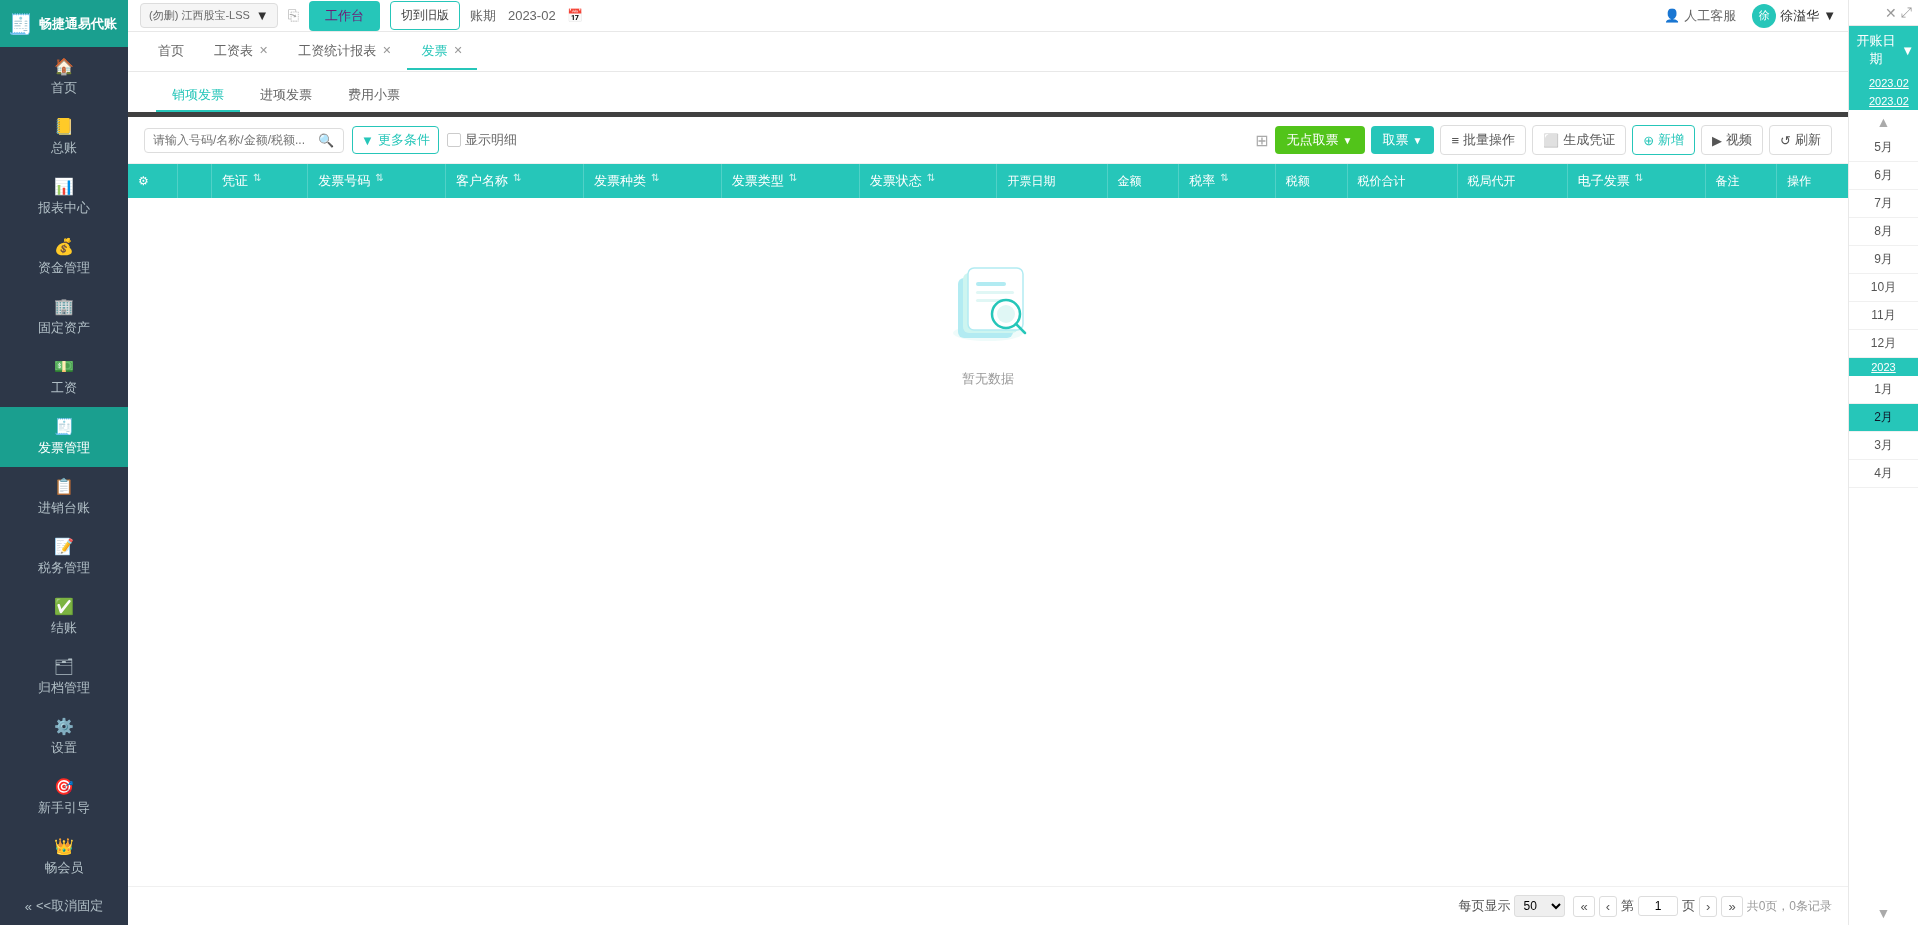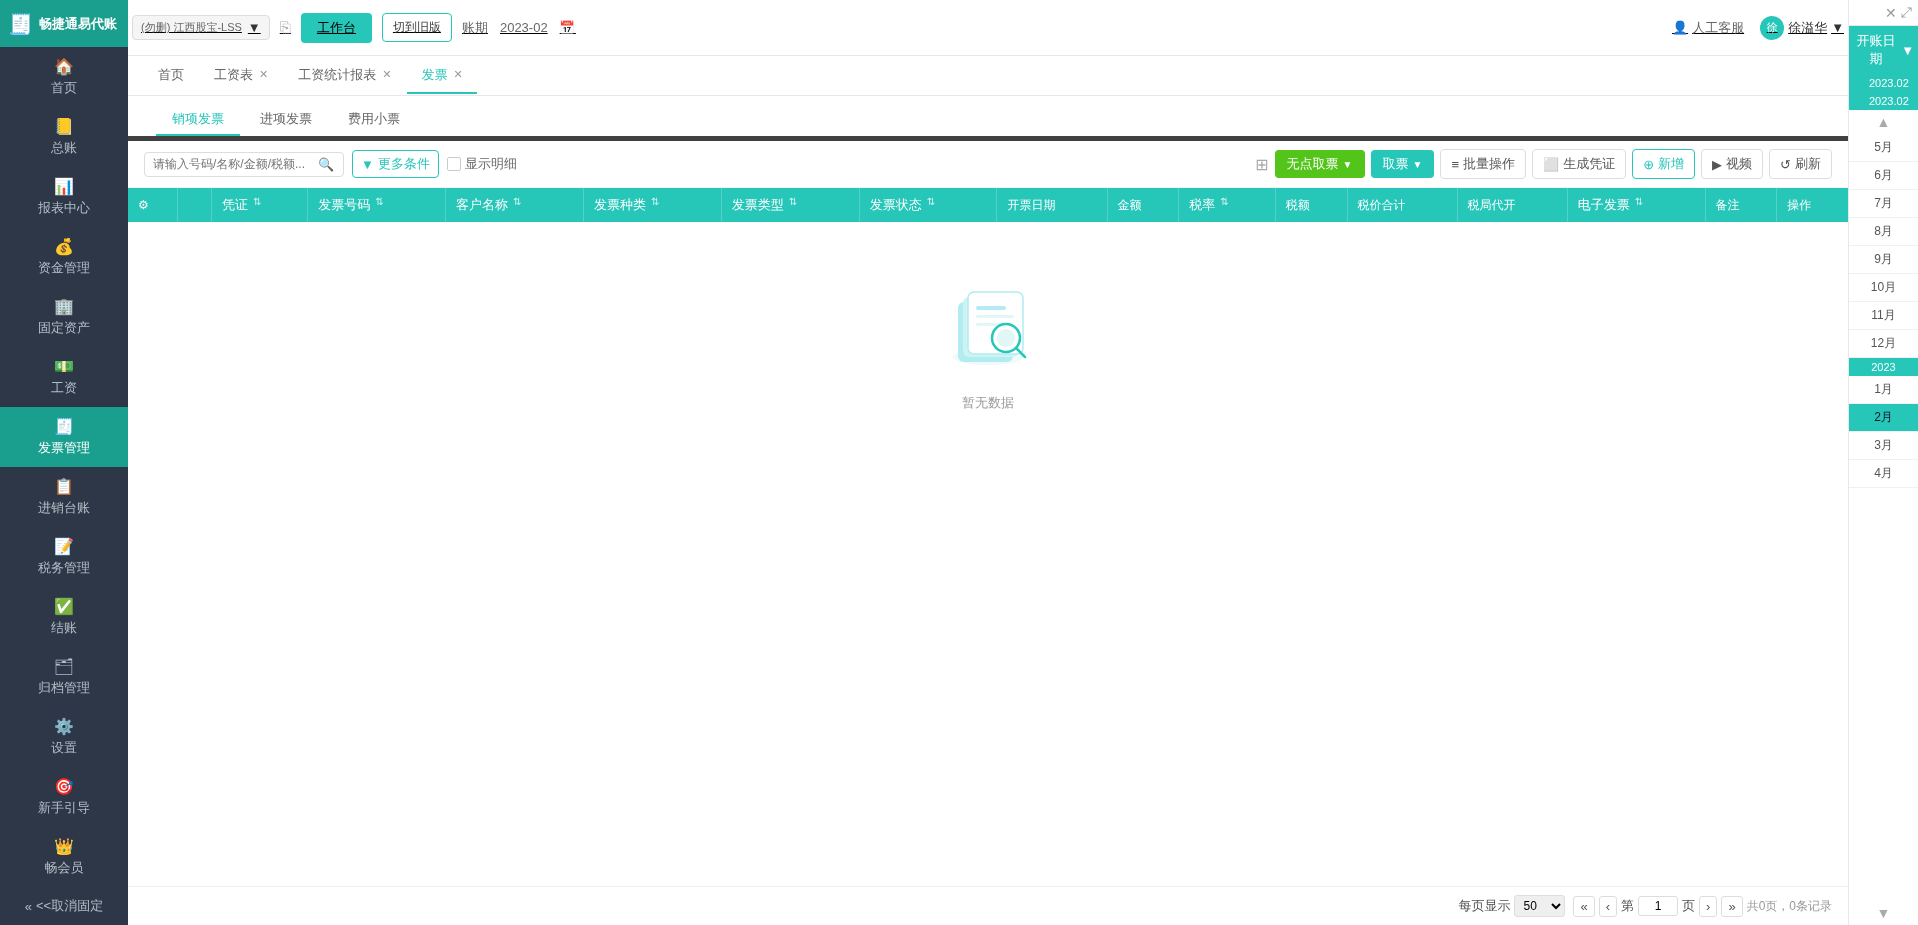--- a/index.html
+++ b/index.html
@@ -60,42 +60,41 @@
       flex-direction: column;
       height: 100%;
       overflow: hidden;
     }
 
     
     .top-header {
       background: white;
       display: flex;
       align-items: center;
-      padding: 0 4px;
-      height: 56px;
+      padding: 0 12px;
+      height: 32px;
       border-bottom: 1px solid #e8e8e8;
       gap: 10px;
-      text-decoration: underline;
     }
     .company-selector {
       display: flex;
       align-items: center;
       gap: 6px;
       background: #f5f5f5;
       border: 1px solid #ddd;
       border-radius: 4px;
       padding: 4px 8px;
       cursor: pointer;
       font-size: 12px;
       color: #333;
     }
     .company-name { color: #666; font-size: 11px; }
     .workbench-btn {
       background: #26c6b9;
-      color: #000000;
+      color: #701a75;
       border: none;
       border-radius: 4px;
       padding: 6px 16px;
       cursor: pointer;
       font-size: 13px;
       text-align: center;
     }
     .switch-old-btn {
       background: white;
       color: #404040;
@@ -426,20 +425,21 @@
       overflow-y: auto;
       display: flex;
       flex-direction: column;
     }
     .period-year {
       padding: 3px 20px;
       font-size: 11px;
       color: white;
       background: #26c6b9;
       text-align: center;
+      text-decoration: underline;
     }
     .period-month {
       padding: 5px 8px;
       font-size: 12px;
       color: #555;
       cursor: pointer;
       text-align: center;
       border-bottom: 1px solid #f0f0f0;
     }
     .period-month.current-active { background: #26c6b9; color: #0f172a; }

